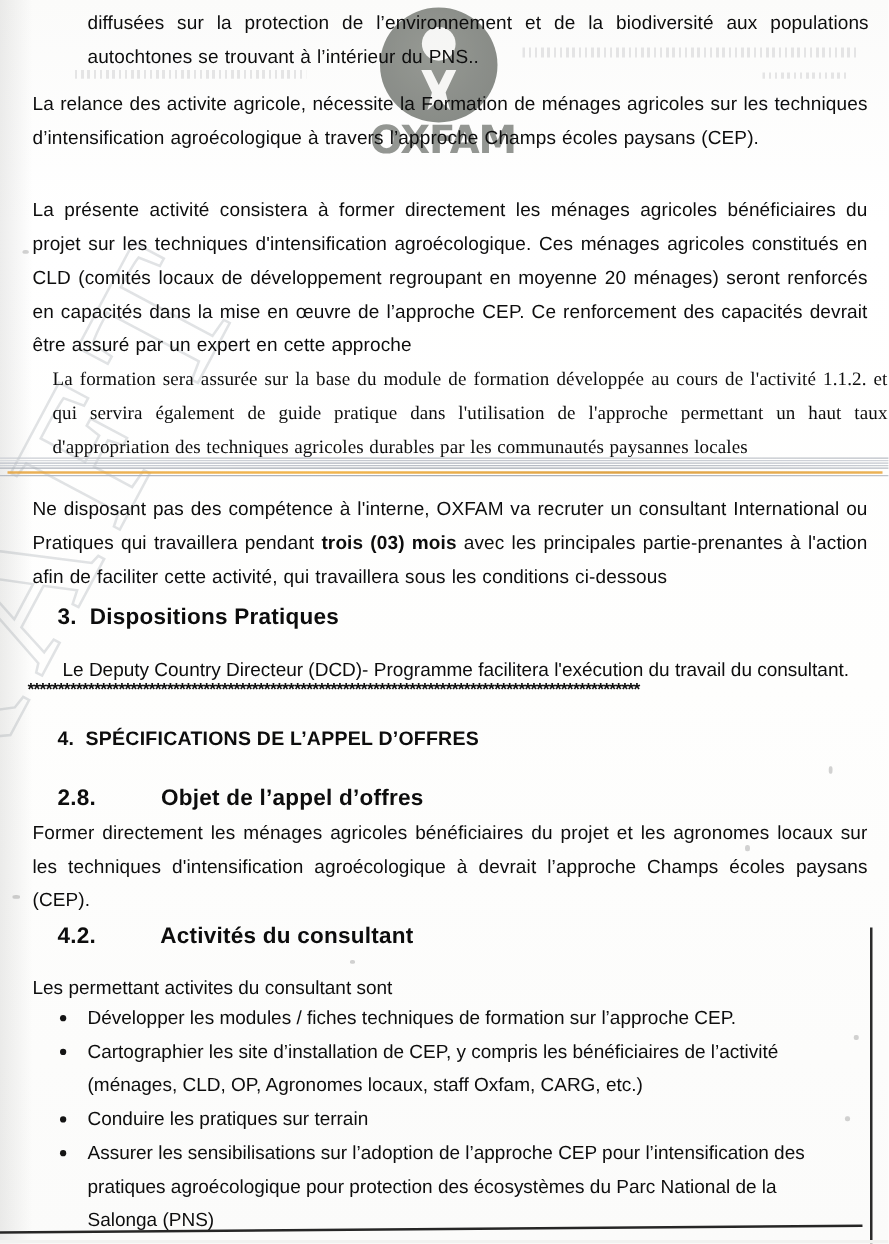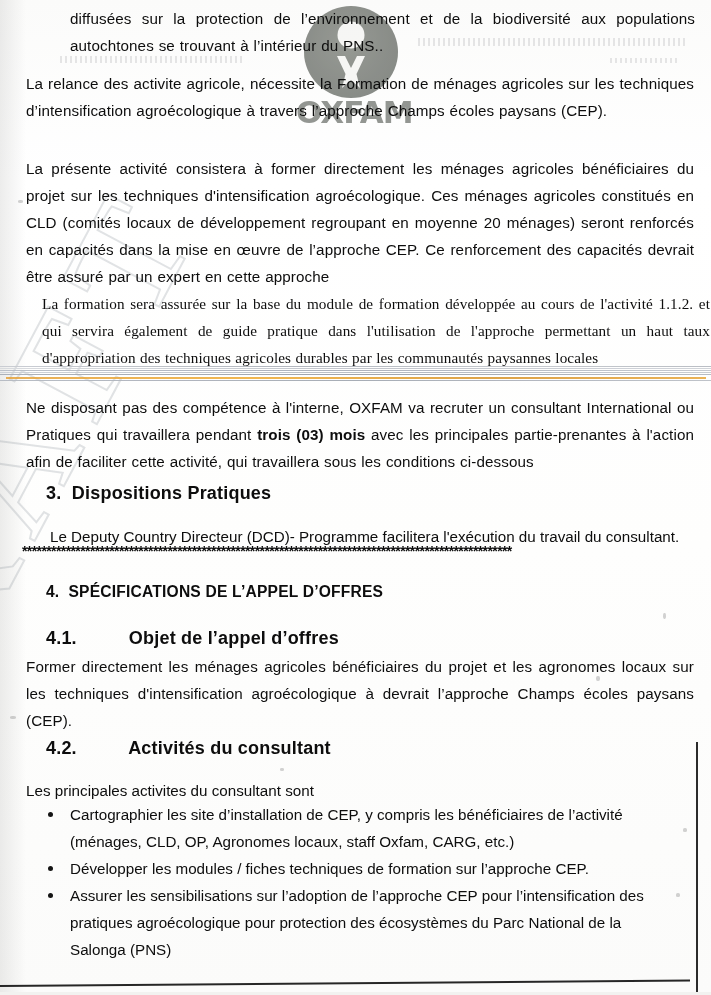--- a/index.html
+++ b/index.html
@@ -258,29 +258,30 @@
     <div class="para" style="left:26px; top:394px; width:668px;"><span>Ne disposant pas des compétence à l'interne, OXFAM va recruter un consultant International ou Pratiques qui travaillera pendant </span><b>trois (03) mois</b><span> avec les principales partie-prenantes à l'action afin de faciliter cette activité, qui travaillera sous les conditions ci-dessous</span></div>
 
     <div class="heading" style="left:46px; top:483px;"><span>3.</span>  <span>Dispositions Pratiques</span></div>
 
     <div class="intro" style="left:26px; top:523px; width:668px;margin-left:24px;">Le Deputy Country Directeur (DCD)- Programme facilitera l'exécution du travail du consultant.</div>
 
     <div class="stars" style="left:22px; top:543px; width:676px;">*****************************************************************************************************</div>
 
     <div class="heading big" style="left:46px; top:583px;"><span>4.</span>  <span>SPÉCIFICATIONS DE L’APPEL D’OFFRES</span></div>
 
-    <div class="heading" style="left:46px; top:628px;"><span>4.1.</span>          <span>Objet de l’appel d’offres</span></div>
+    <div class="heading" style="left:46px; top:628px;"><span>2.8.</span>          <span>Objet de l’appel d’offres</span></div>
 
     <div class="para" style="left:26px; top:653px; width:668px;">Former directement les ménages agricoles bénéficiaires du projet et les agronomes locaux sur les techniques d'intensification agroécologique à devrait l’approche Champs écoles paysans (CEP).</div>
 
     <div class="heading" style="left:46px; top:738px;"><span>4.2.</span>          <span>Activités du consultant</span></div>
 
-    <div class="intro" style="left:26px; top:777px; width:668px;">Les principales activites du consultant sont</div>
+    <div class="intro" style="left:26px; top:777px; width:668px;">Les permettant activites du consultant sont</div>
 
     <ul class="bullets" style="left:48px; top:801px; width:622px;">
+      <li>Développer les modules / fiches techniques de formation sur l’approche CEP.</li>
       <li>Cartographier les site d’installation de CEP, y compris les bénéficiaires de l’activité (ménages, CLD, OP, Agronomes locaux, staff Oxfam, CARG, etc.)</li>
-      <li>Développer les modules / fiches techniques de formation sur l’approche CEP.</li>
+      <li>Conduire les pratiques sur terrain</li>
       <li>Assurer les sensibilisations sur l’adoption de l’approche CEP pour l’intensification des pratiques agroécologique pour protection des écosystèmes du Parc National de la Salonga (PNS)</li>
 
     </ul>
 
   </div>
 </div>
 
 </body></html>

